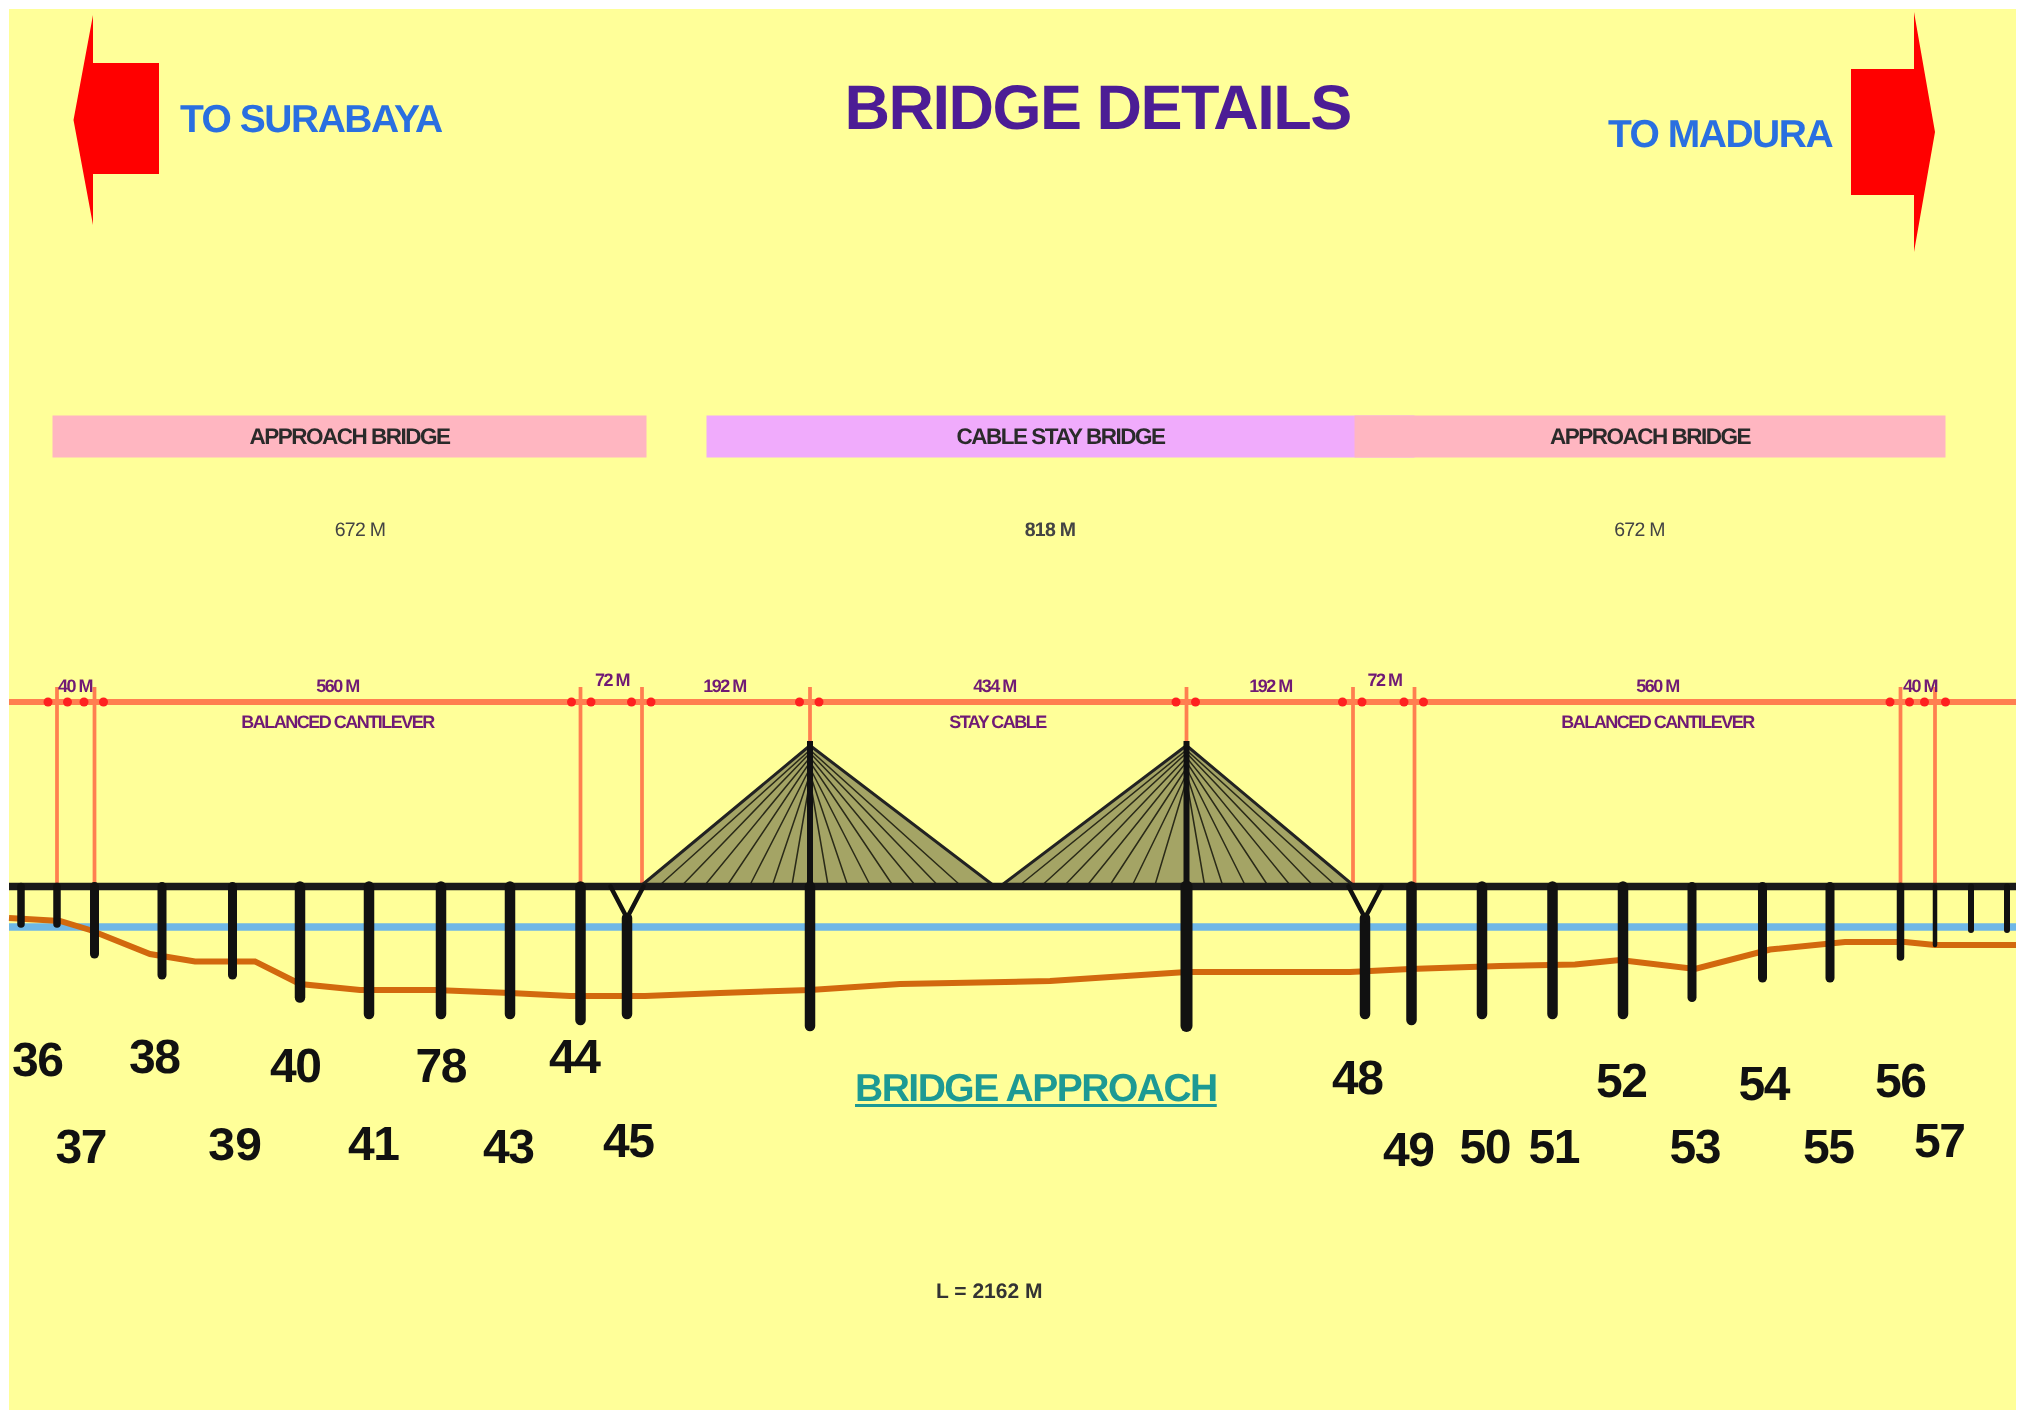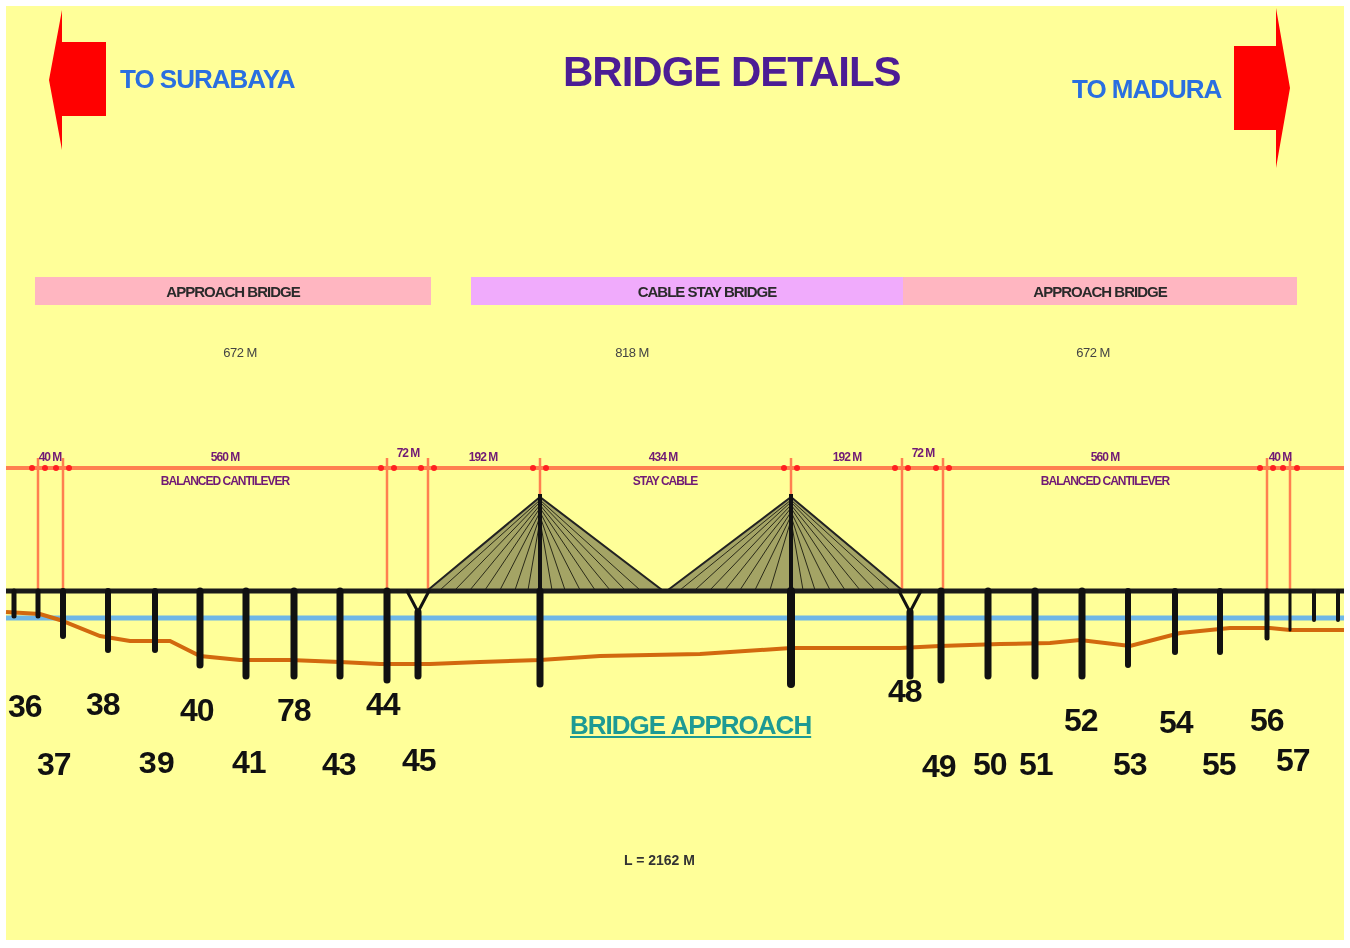--- a/index.html
+++ b/index.html
@@ -127,21 +127,21 @@
   <span>APPROACH BRIDGE</span>
 </div>
 <div class="segbar" style="left:431px; width:472px; background:#f0abfc;margin-left:40px;">
   <span>CABLE STAY BRIDGE</span>
 </div>
 <div class="segbar" style="left:903px; width:394px; background:#ffb6c1;">
   <span>APPROACH BRIDGE</span>
 </div>
 
 <div class="seglen" style="left:200px; width:80px;">672 M</div>
-<div class="seglen" style="left:592px; width:80px;">818 M</div>
+<div class="seglen" style="left:660px; width:80px;font-weight:bold;">818 M</div>
 <div class="seglen" style="left:1053px; width:80px;">672 M</div>
 
 <div class="dim" style="left:30px; top:450px; width:40px;">40 M</div>
 <div class="dim" style="left:195px; top:450px; width:60px;">560 M</div>
 <div class="dim" style="left:155px; top:474px; width:140px;">BALANCED CANTILEVER</div>
 <div class="dim" style="left:388px; top:446px; width:40px;">72 M</div>
 <div class="dim" style="left:458px; top:450px; width:50px;">192 M</div>
 <div class="dim" style="left:638px; top:450px; width:50px;">434 M</div>
 <div class="dim" style="left:620px; top:474px; width:90px;">STAY CABLE</div>
 <div class="dim" style="left:822px; top:450px; width:50px;">192 M</div>
@@ -156,21 +156,21 @@
 <div class="pier-no" style="left:277px; top:692px;">78</div>
 <div class="pier-no" style="left:366px; top:686px;">44</div>
 <div class="pier-no" style="left:37px; top:746px;">37</div>
 <div class="pier-no" style="left:138px; top:746px;font-family:Liberation Mono, monospace;">39</div>
 <div class="pier-no" style="left:232px; top:744px;">41</div>
 <div class="pier-no" style="left:322px; top:746px;">43</div>
 <div class="pier-no" style="left:402px; top:742px;">45</div>
 
 <div class="abs elev" style="left:570px; top:710px;">BRIDGE APPROACH</div>
 
-<div class="pier-no" style="left:888px; top:673px;">48</div>
+<div class="pier-no" style="left:888px; top:700px;">48</div>
 <div class="pier-no" style="left:973px; top:702px;margin-top:44px;">50</div>
 <div class="pier-no" style="left:1064px; top:702px;">52</div>
 <div class="pier-no" style="left:1159px; top:704px;">54</div>
 <div class="pier-no" style="left:1250px; top:702px;">56</div>
 <div class="pier-no" style="left:922px; top:748px;">49</div>
 <div class="pier-no" style="left:1019px; top:746px;">51</div>
 <div class="pier-no" style="left:1113px; top:746px;">53</div>
 <div class="pier-no" style="left:1202px; top:746px;">55</div>
 <div class="pier-no" style="left:1276px; top:742px;">57</div>
 

